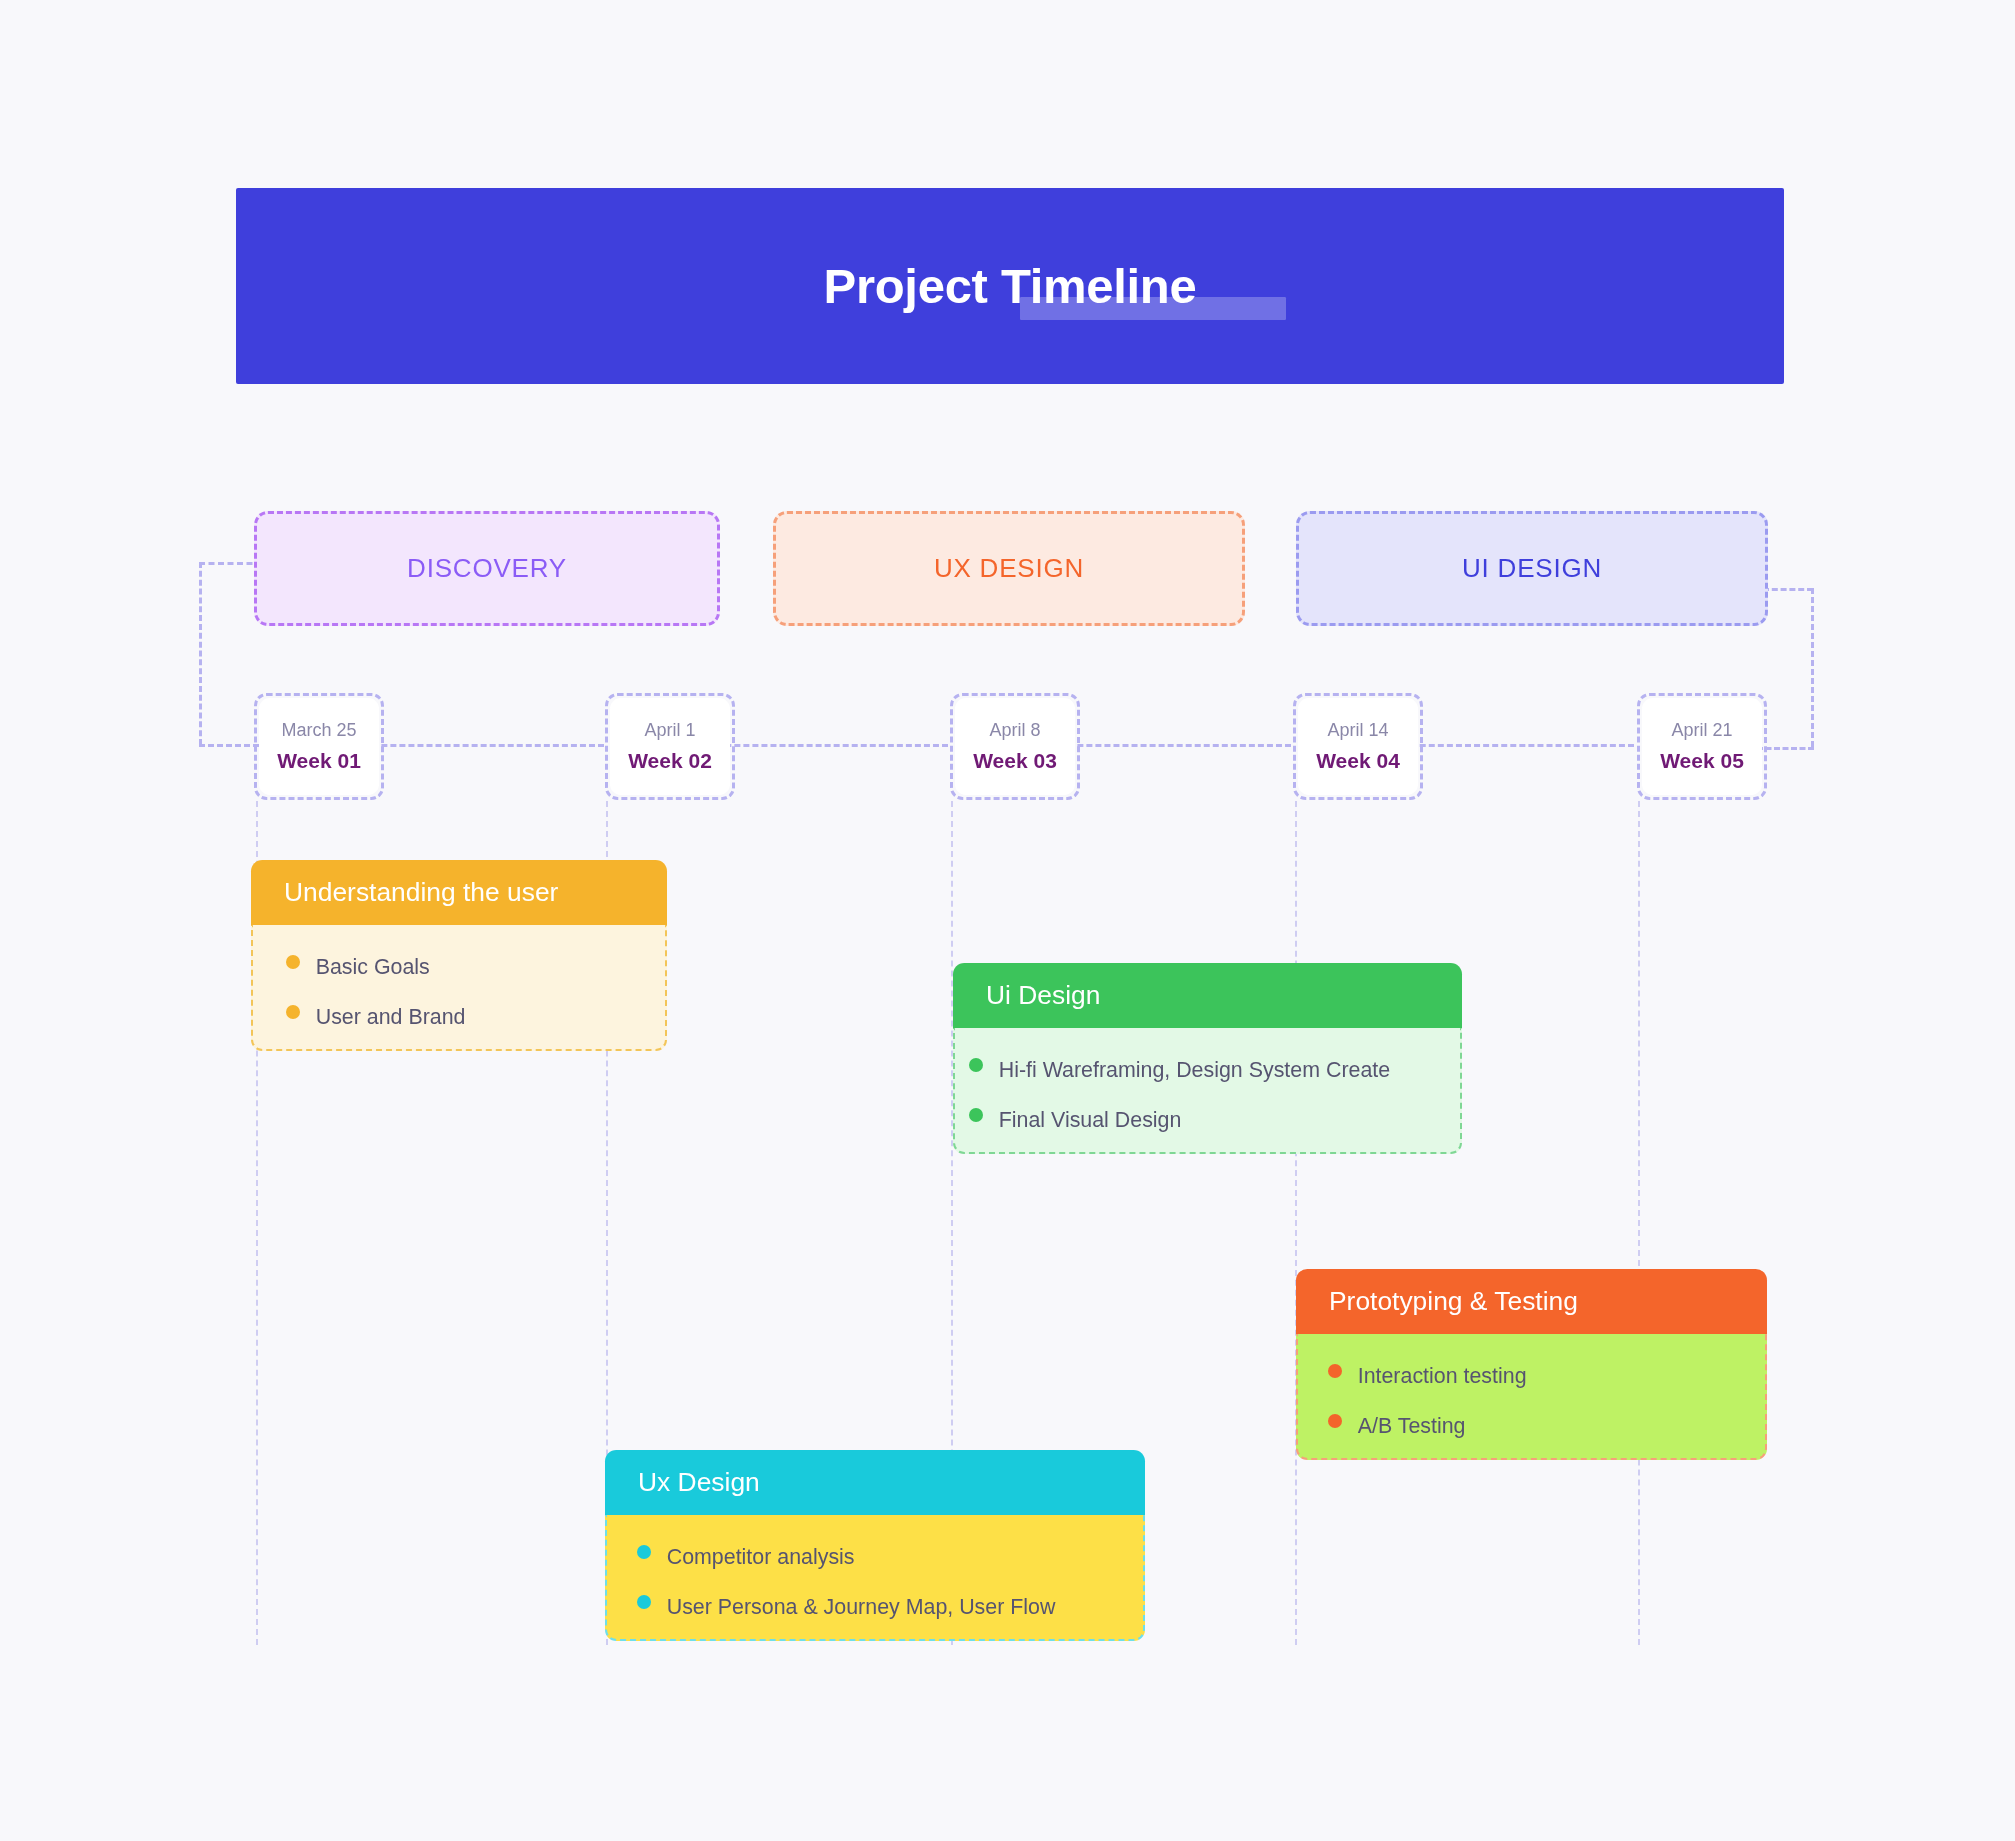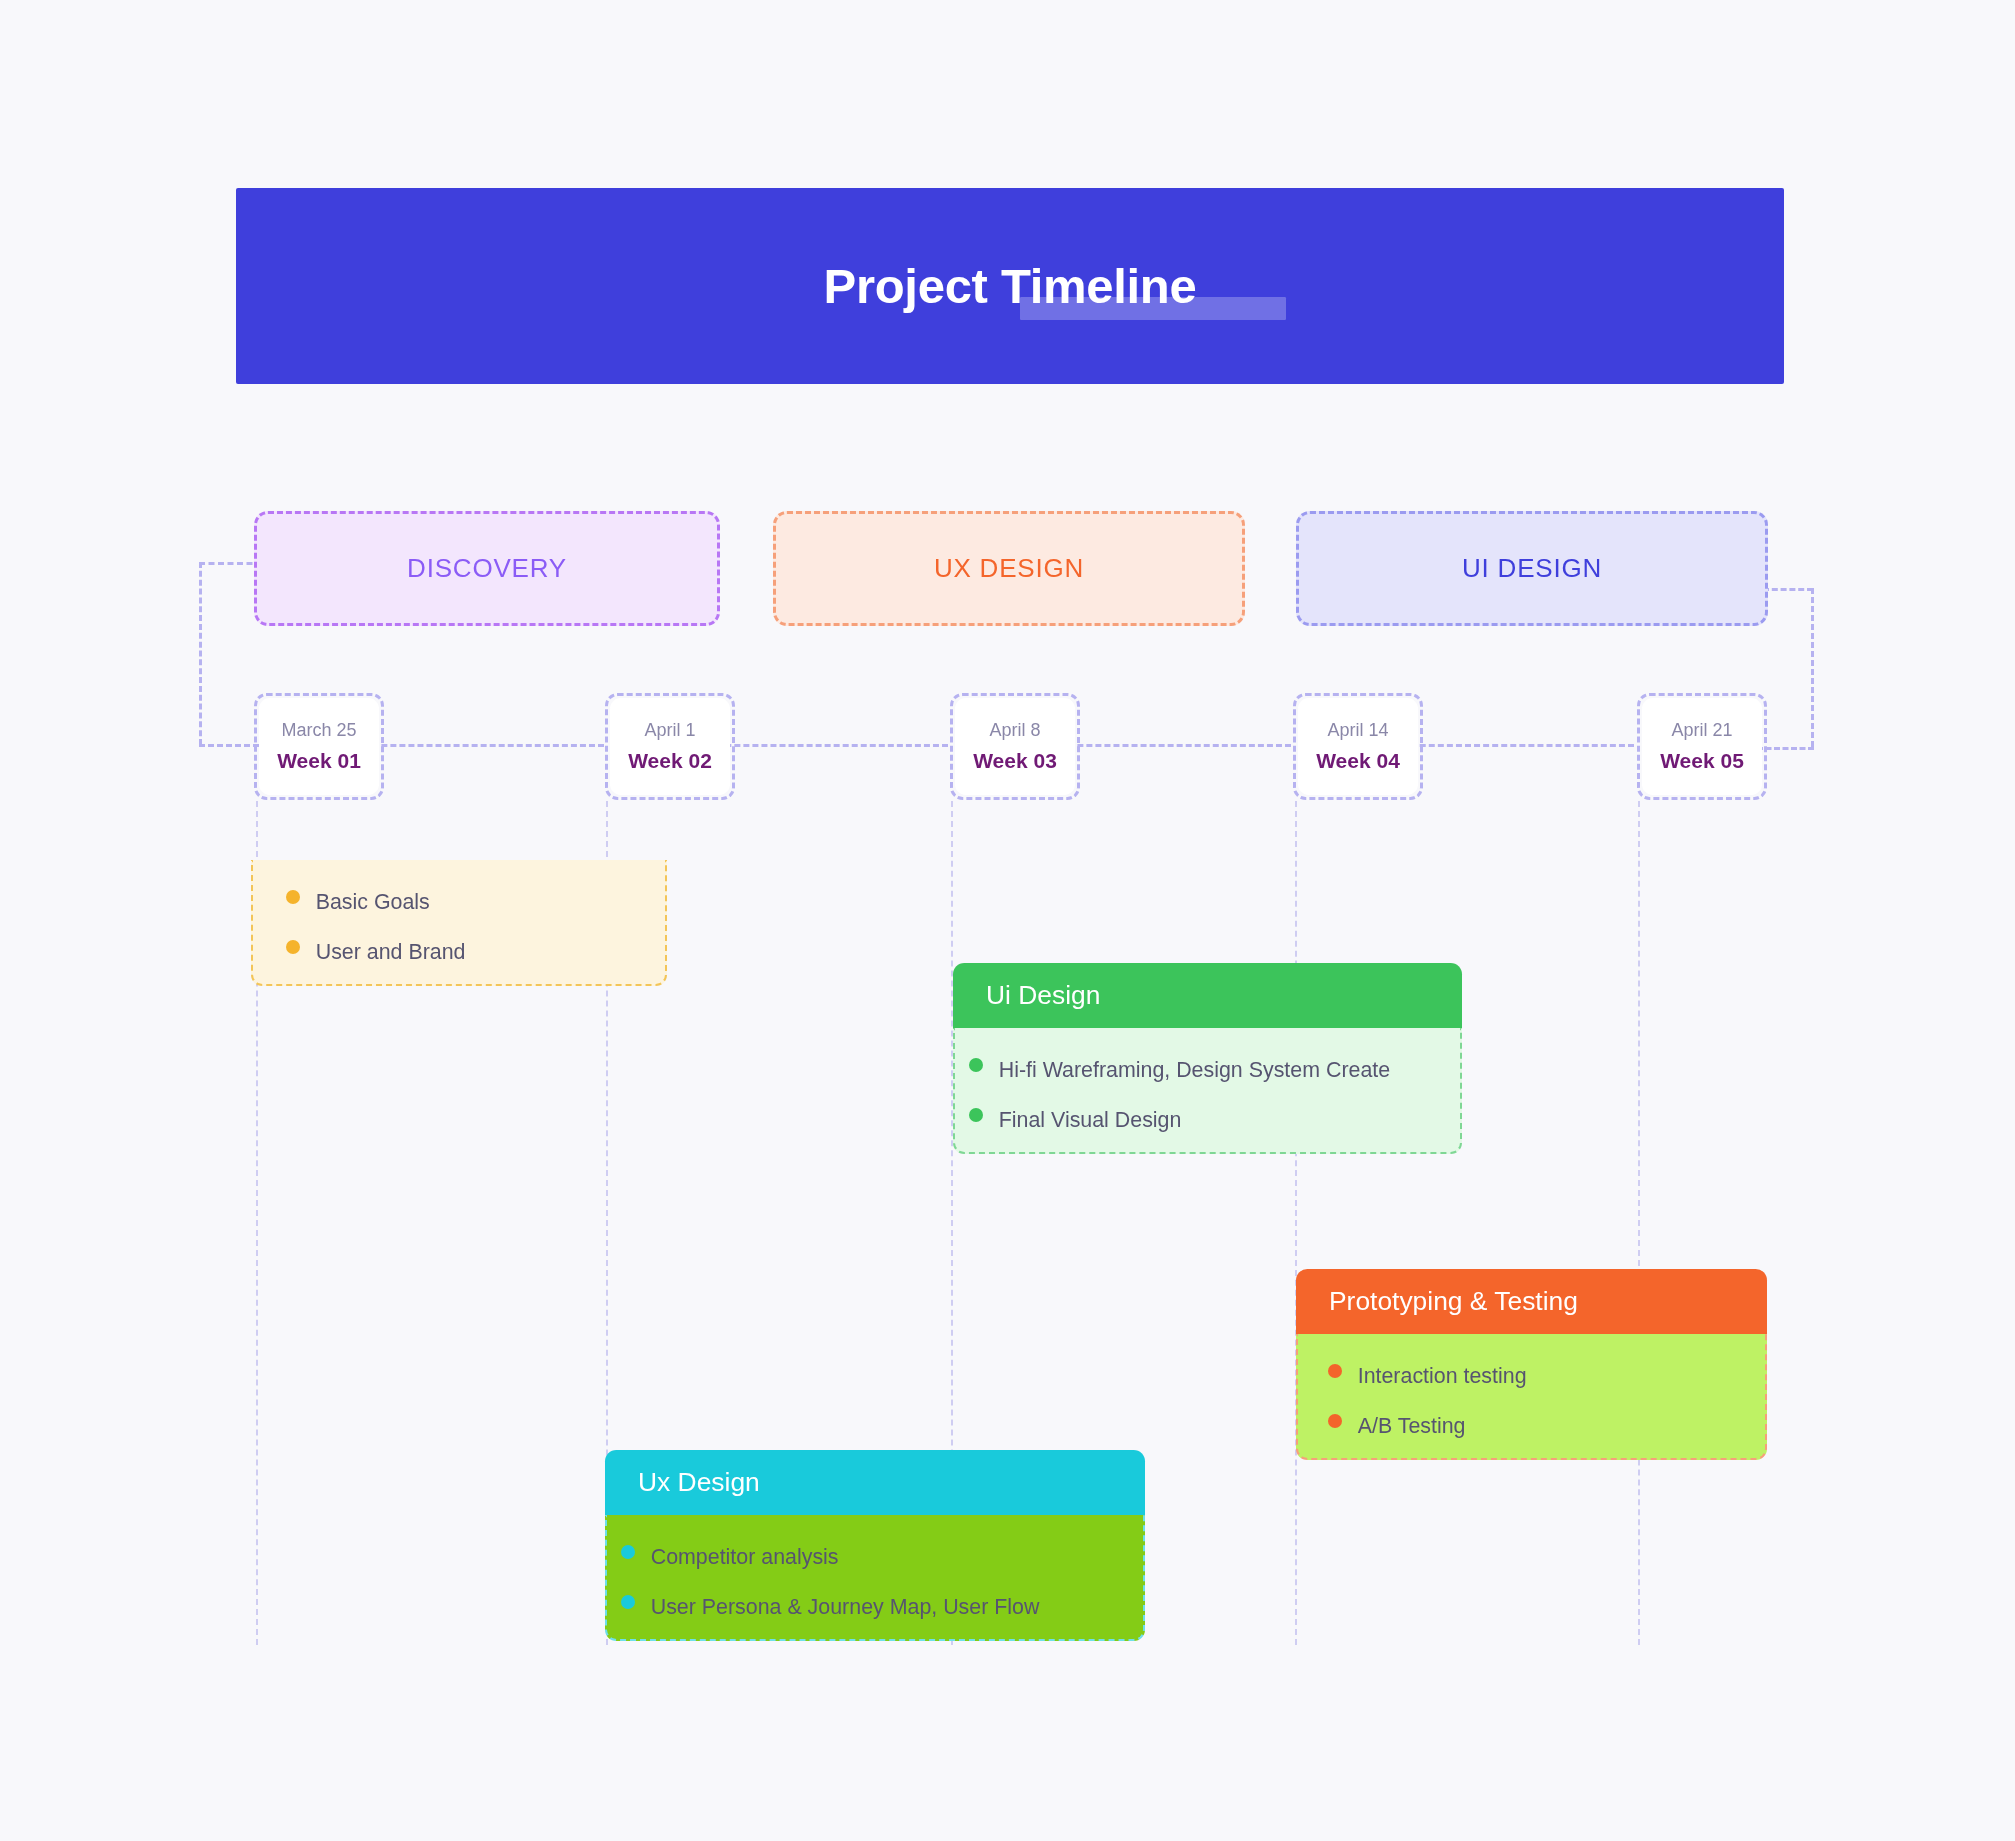--- a/index.html
+++ b/index.html
@@ -233,38 +233,41 @@
     <span class="week-name">Week 04</span>
   </div>
 
   <div class="week-outer" style="left:1637px;"></div>
   <div class="week-card" style="left:1642px;">
     <span class="week-date">April 21</span>
     <span class="week-name">Week 05</span>
   </div>
 
   <div class="task-card" style="left:251px; top:860px; width:416px;">
+    <div class="task-head" style="height:65px; background:#f5b32c;">
+      <span class="task-title">Understanding the user</span>
+    </div>
     <div class="task-body" style="height:126px; background:#fdf4de; border-color:#f3c558;">
       <div class="task-item" style="margin-bottom:25px;">
         <span class="bullet" style="background:#f5b32c;"></span>
         <span class="item-label">Basic Goals</span>
       </div>
       <div class="task-item">
         <span class="bullet" style="background:#f5b32c;"></span>
         <span class="item-label">User and Brand</span>
       </div>
     </div>
   </div>
 
 
   <div class="task-card" style="left:605px; top:1450px; width:540px;">
     <div class="task-head" style="height:65px; background:#19cadb;">
       <span class="task-title">Ux Design</span>
     </div>
-    <div class="task-body" style="height:126px; background:#84cc16; border-color:#6fdfe9; padding-left:14px;">
+    <div class="task-body" style="height:126px; background:#fde047; border-color:#6fdfe9; padding-left:30px;">
       <div class="task-item" style="margin-bottom:25px;">
         <span class="bullet" style="background:#19cadb;"></span>
         <span class="item-label">Competitor analysis</span>
       </div>
       <div class="task-item">
         <span class="bullet" style="background:#19cadb;"></span>
         <span class="item-label">User Persona &amp; Journey Map, User Flow</span>
       </div>
     </div>
   </div>

